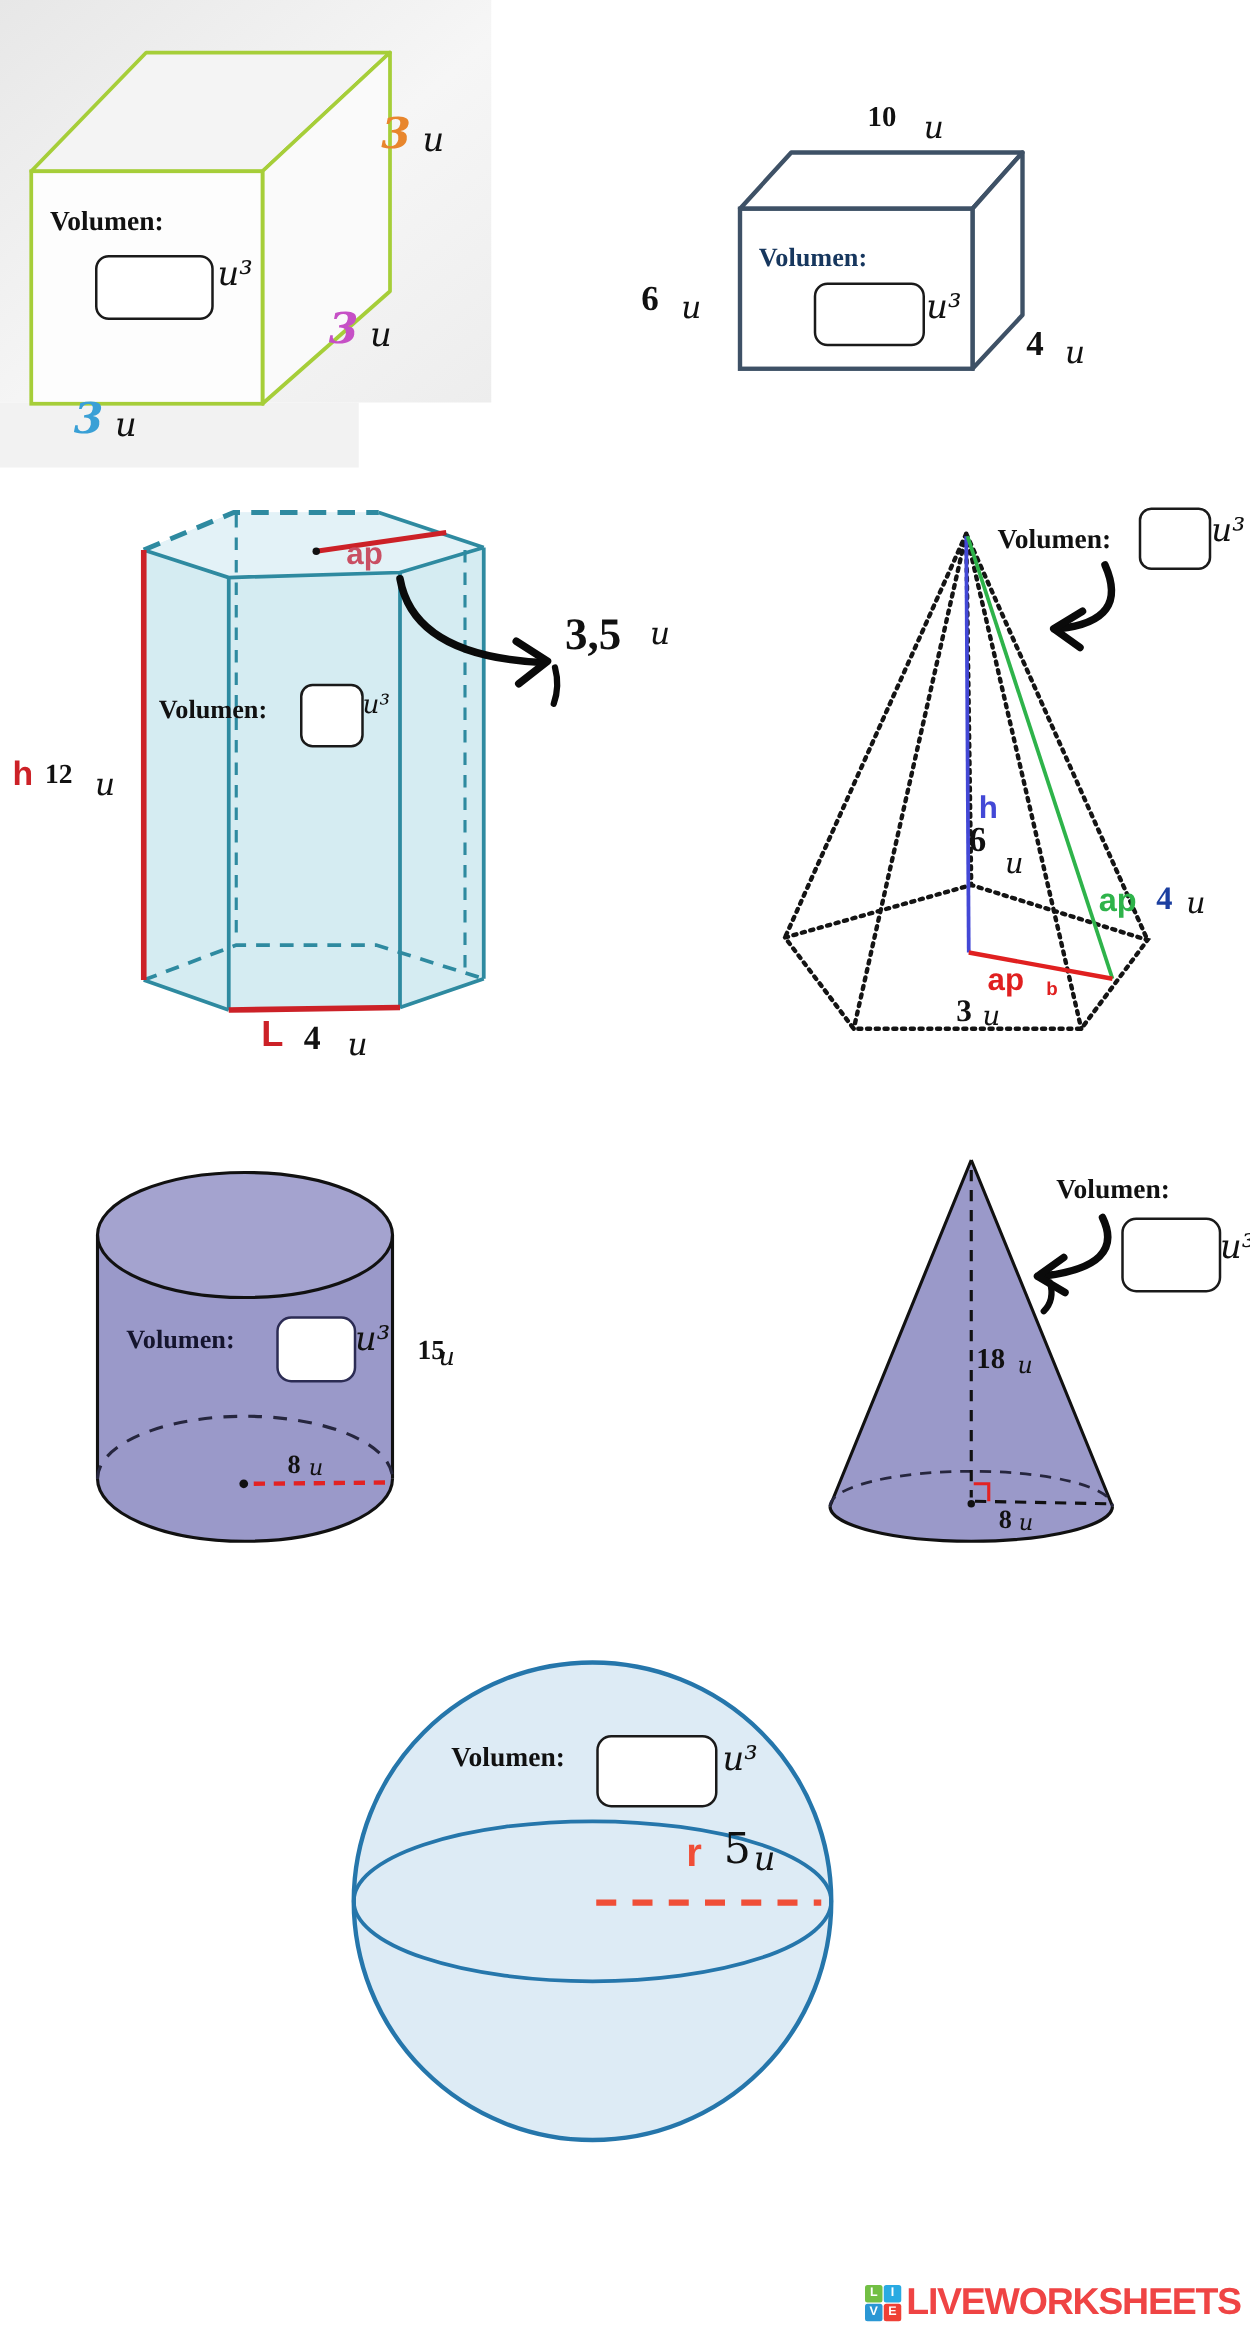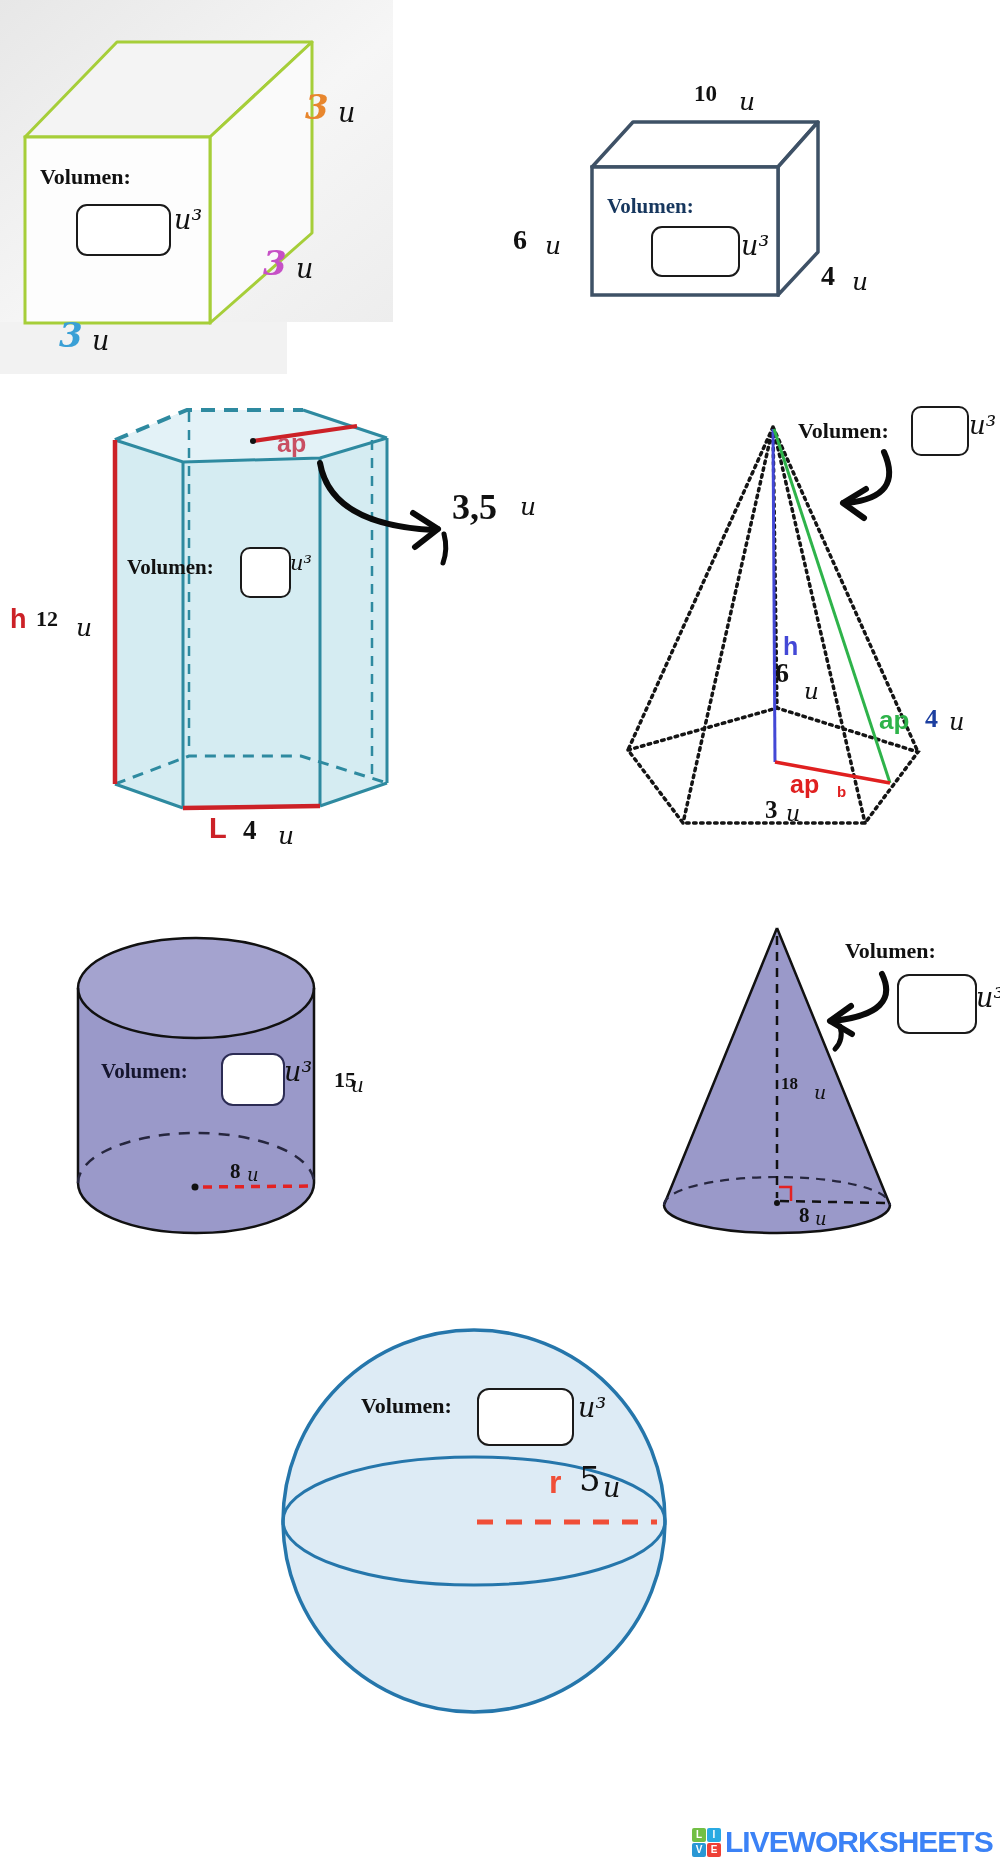--- a/index.html
+++ b/index.html
@@ -177,21 +177,21 @@
     <span class="lbl serif-b" style="left:334px;top:1069px;font-size:22px;">15</span>
     <span class="lbl hand" style="left:351px;top:1075px;font-size:20px;">u</span>
     <span class="lbl serif-b" style="left:230px;top:1161px;font-size:21px;">8</span>
     <span class="lbl hand" style="left:247px;top:1166px;font-size:18px;">u</span>
   </div>
 
   <div class="fig">
     <span class="lbl serif-b" style="left:845px;top:940px;font-size:22px;">Volumen:</span>
     <div class="answer-box" style="left:897px;top:974px;width:76px;height:56px;border-radius:12px;"></div>
     <span class="lbl hand" style="left:976px;top:984px;font-size:27px;">u³</span>
-    <span class="lbl serif-b" style="left:781px;top:1075px;font-size:17px;">18</span>
+    <span class="lbl serif-b" style="left:781px;top:1075px;font-size:23px;">18</span>
     <span class="lbl hand" style="left:814px;top:1083px;font-size:19px;">u</span>
     <span class="lbl serif-b" style="left:799px;top:1205px;font-size:21px;">8</span>
     <span class="lbl hand" style="left:815px;top:1210px;font-size:18px;">u</span>
   </div>
 
   <div class="fig">
     <span class="lbl serif-b" style="left:361px;top:1395px;font-size:22px;">Volumen:</span>
     <div class="answer-box" style="left:477px;top:1388px;width:93px;height:54px;border-radius:12px;border-width:2px;"></div>
     <span class="lbl hand" style="left:578px;top:1394px;font-size:27px;">u³</span>
     <span class="lbl sans-b" style="left: 549px; top: 1466px; font-size: 32px; color: rgb(240, 78, 55);">r</span>
@@ -199,16 +199,16 @@
     <span class="lbl hand" style="left:603px;top:1474px;font-size:27px;">u</span>
   </div>
 
   <div class="logo">
     <span class="logo-grid">
       <span class="logo-tile" style="background-color: rgb(114, 191, 68);">L</span>
       <span class="logo-tile" style="background-color: rgb(41, 170, 226);">I</span>
       <span class="logo-tile" style="background-color: rgb(42, 151, 212);">V</span>
       <span class="logo-tile" style="background-color: rgb(238, 64, 54);">E</span>
     </span>
-    <span class="logo-text" style="color: #3b82f6;">LIVEWORKSHEETS</span>
+    <span class="logo-text" style="color: #ef4444;">LIVEWORKSHEETS</span>
   </div>
 
 </div>
 
 </body></html>

